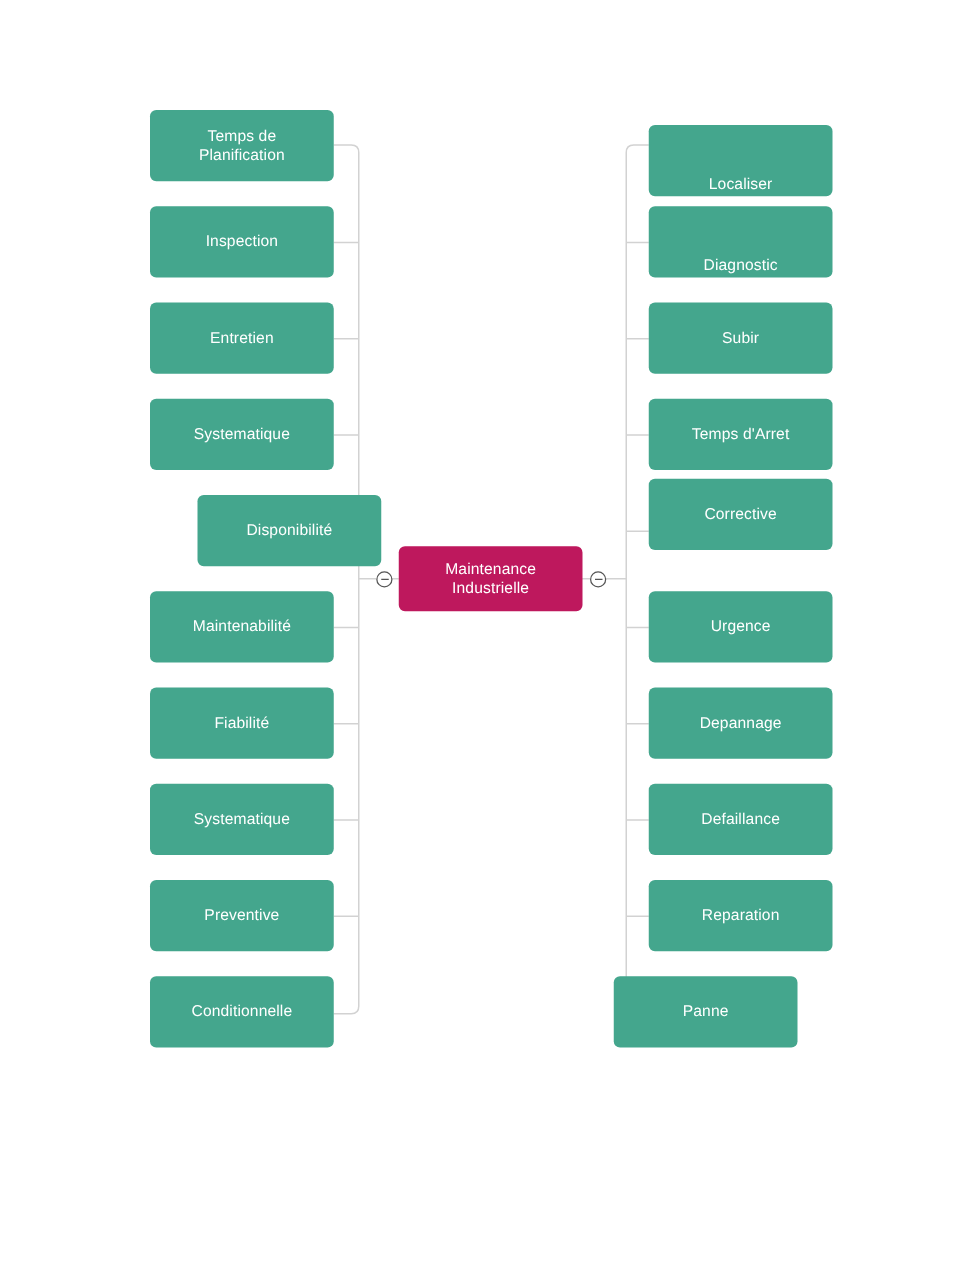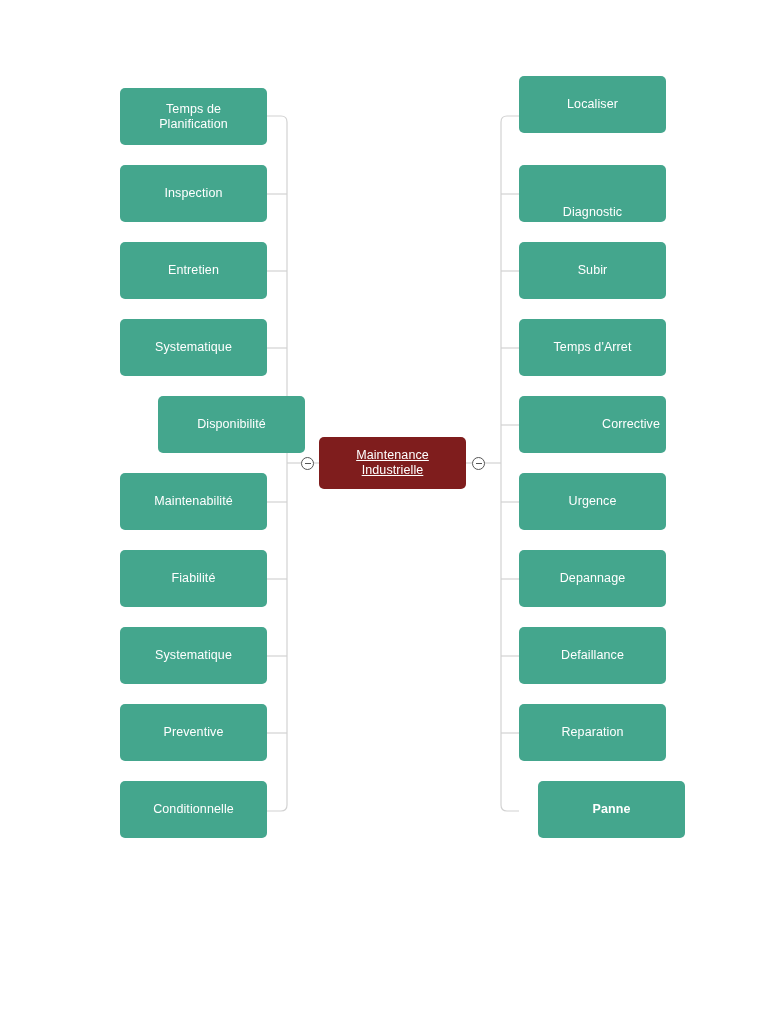--- a/index.html
+++ b/index.html
@@ -50,26 +50,25 @@
   }
 
   .node.branch {
     background: #44A68D;
     width: 147px;
     height: 57px;
     font-weight: 400;
   }
 
   .node.root {
-    background: #7f1d1d;
+    background: #be185d;
     width: 147px;
     height: 52px;
     font-weight: 400;
     font-size: 12.5px;
-    text-decoration: underline;
   }
 
   .node-label {
     display: block;
     width: 100%;
   }
 
   
   .toggle {
     position: absolute;
@@ -179,53 +178,53 @@
   </div>
 
   <div class="node branch" style="left:120px; top:704px;">
     <span class="node-label">Preventive</span>
   </div>
 
   <div class="node branch" style="left:120px; top:781px;">
     <span class="node-label">Conditionnelle</span>
   </div>
 
-  <div class="node branch" style="left:519px; top:76px;">
+  <div class="node branch" style="left:519px; top:100px;align-items:flex-end;">
     <span class="node-label">Localiser</span>
   </div>
 
   <div class="node branch" style="left:519px; top:165px;align-items:flex-end;">
     <span class="node-label">Diagnostic</span>
   </div>
 
   <div class="node branch" style="left:519px; top:242px;">
     <span class="node-label">Subir</span>
   </div>
 
   <div class="node branch" style="left:519px; top:319px;">
     <span class="node-label">Temps d'Arret</span>
   </div>
 
-  <div class="node branch" style="left:519px; top:396px;text-align:right;">
+  <div class="node branch" style="left:519px; top:383px;">
     <span class="node-label">Corrective</span>
   </div>
 
   <div class="node branch" style="left:519px; top:473px;">
     <span class="node-label">Urgence</span>
   </div>
 
   <div class="node branch" style="left:519px; top:550px;">
     <span class="node-label">Depannage</span>
   </div>
 
   <div class="node branch" style="left:519px; top:627px;">
     <span class="node-label">Defaillance</span>
   </div>
 
   <div class="node branch" style="left:519px; top:704px;">
     <span class="node-label">Reparation</span>
   </div>
 
-  <div class="node branch" style="left:538px; top:781px;font-weight:bold;">
+  <div class="node branch" style="left:491px; top:781px;">
     <span class="node-label">Panne</span>
   </div>
 
 </div>
 
 </body></html>

